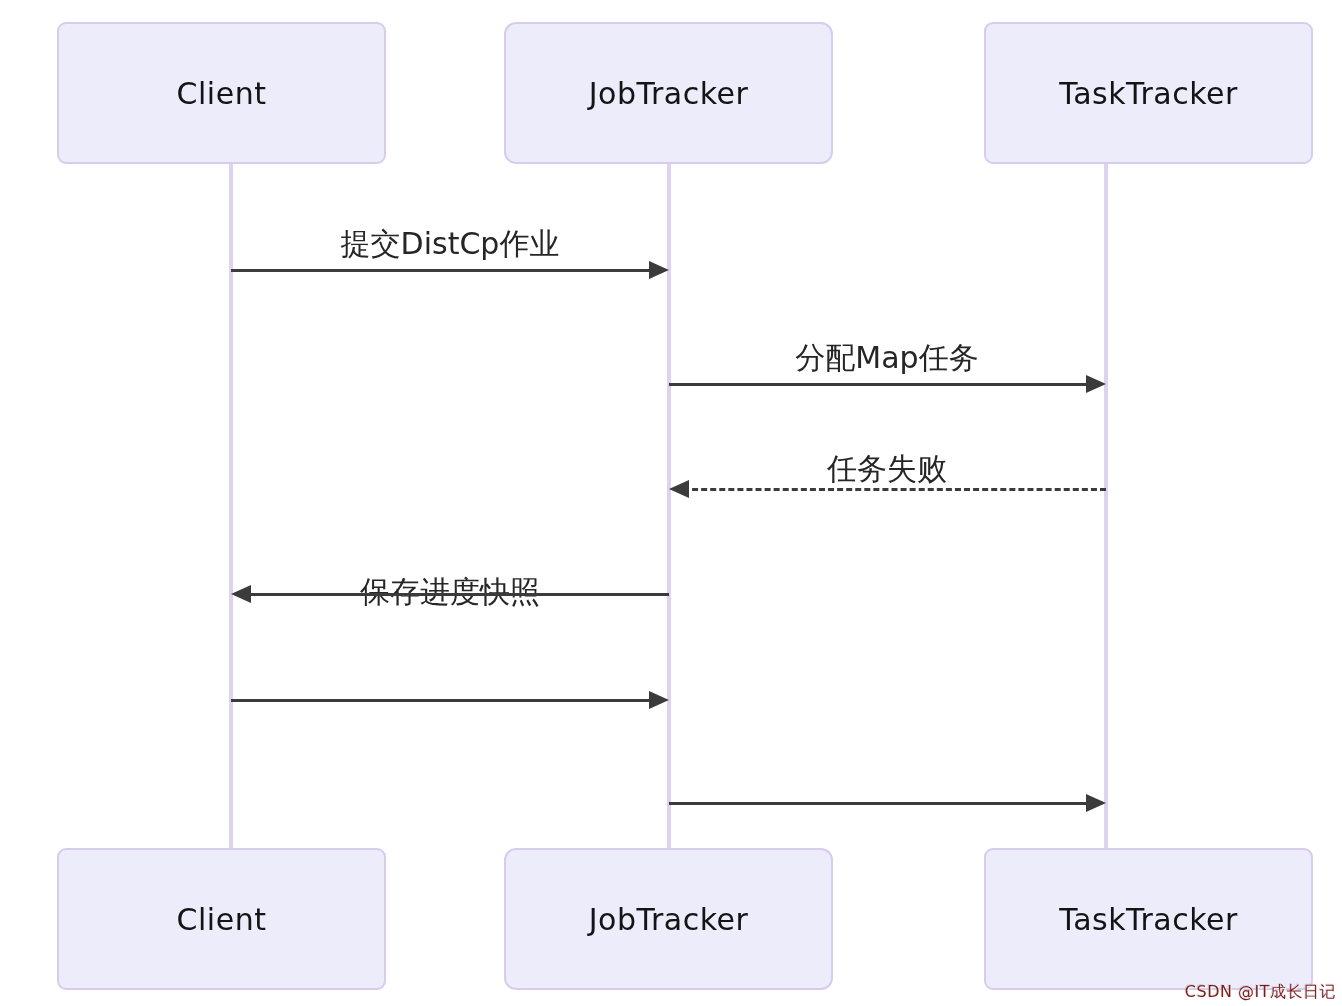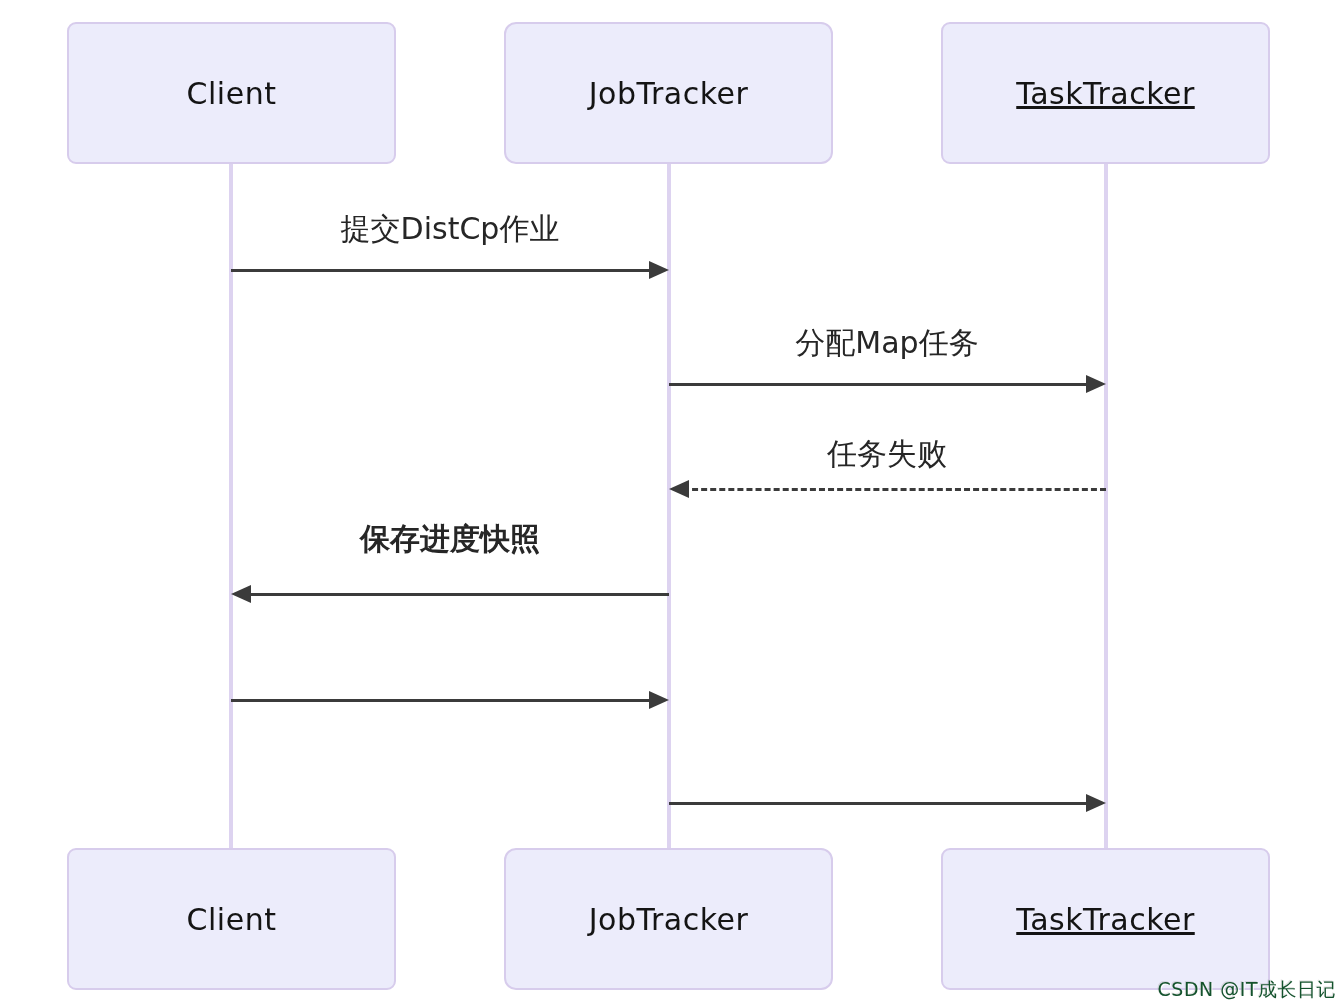--- a/index.html
+++ b/index.html
@@ -17,43 +17,44 @@
     background:#ECECFB;
     border:2px solid #D7CCEC;
     border-radius:9px;
     box-sizing:border-box;
     display:flex;align-items:center;justify-content:center;
     font-size:30px;color:#141414;
     letter-spacing:0.5px;
   }
   .row-top{top:22px;}
   .row-bottom{top:848px;}
-  .col-client{left:67px;}
+  .col-client{left:57px;}
   .col-jobtracker{left:504px;border-radius:12px;}
-  .col-tasktracker{left:941px;text-decoration:underline;}
+  .col-tasktracker{left:984px;}
   
   .lifeline{
     position:absolute;
     top:164px;height:684px;width:4px;
     background:#DDD3F0;
   }
   .lifeline.client{left:229px;}
   .lifeline.jobtracker{left:667px;}
   .lifeline.tasktracker{left:1104px;}
   
   .msg-label{
     position:absolute;
     transform:translateX(-50%);
     font-size:30px;color:#262626;
     white-space:nowrap;
+    margin-top:15px;
   }
   .lbl-1{left:450px;top:209px;}
   .lbl-2{left:887px;top:323px;text-align:right;}
   .lbl-3{left:887px;top:434px;}
-  .lbl-4{left:450px;top:519px;font-weight:bold;}
+  .lbl-4{left:450px;top:557px;}
   .lbl-5{left:450px;top:644px;}
   .lbl-6{left:887px;top:749px;}
   .arrow{
     position:absolute;height:22px;
   }
   .arr-1{left:231px;top:259px;width:438px;}
   .arr-2{left:669px;top:373px;width:437px;}
   .arr-3{left:669px;top:478px;width:437px;}
   .arr-4{left:231px;top:583px;width:438px;}
   .arr-5{left:231px;top:689px;width:438px;}
@@ -70,22 +71,22 @@
     width:0;height:0;
     border-top:9px solid transparent;
     border-bottom:9px solid transparent;
   }
   .head.right{right:0;border-left:20px solid #3B3B3B;}
   .head.left{left:0;border-right:20px solid #3B3B3B;}
   
   .watermark{
     position:absolute;
     right:6px;bottom:3px;
-    font-size:19px;
-    color:#14532d;
+    font-size:16px;
+    color:#7f1d1d;
     text-shadow:1px 1px 0 rgba(255,255,255,0.9), -1px -1px 0 rgba(170,170,170,0.35);
     letter-spacing:0.5px;
   }
 </style>
 </head>
 <body>
 
 <div class="canvas">
 
   <div class="lifeline client"></div>

